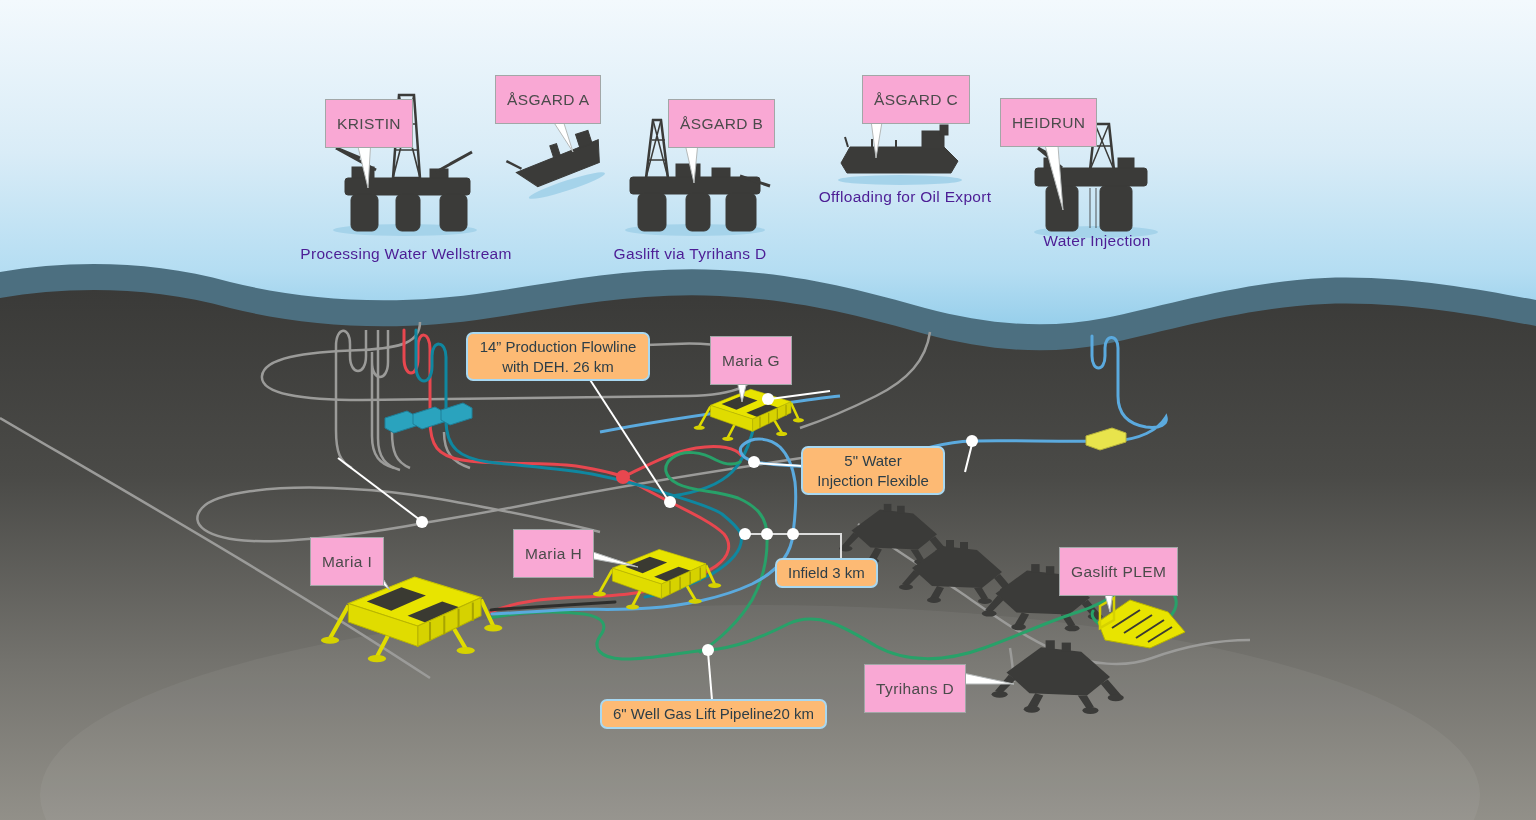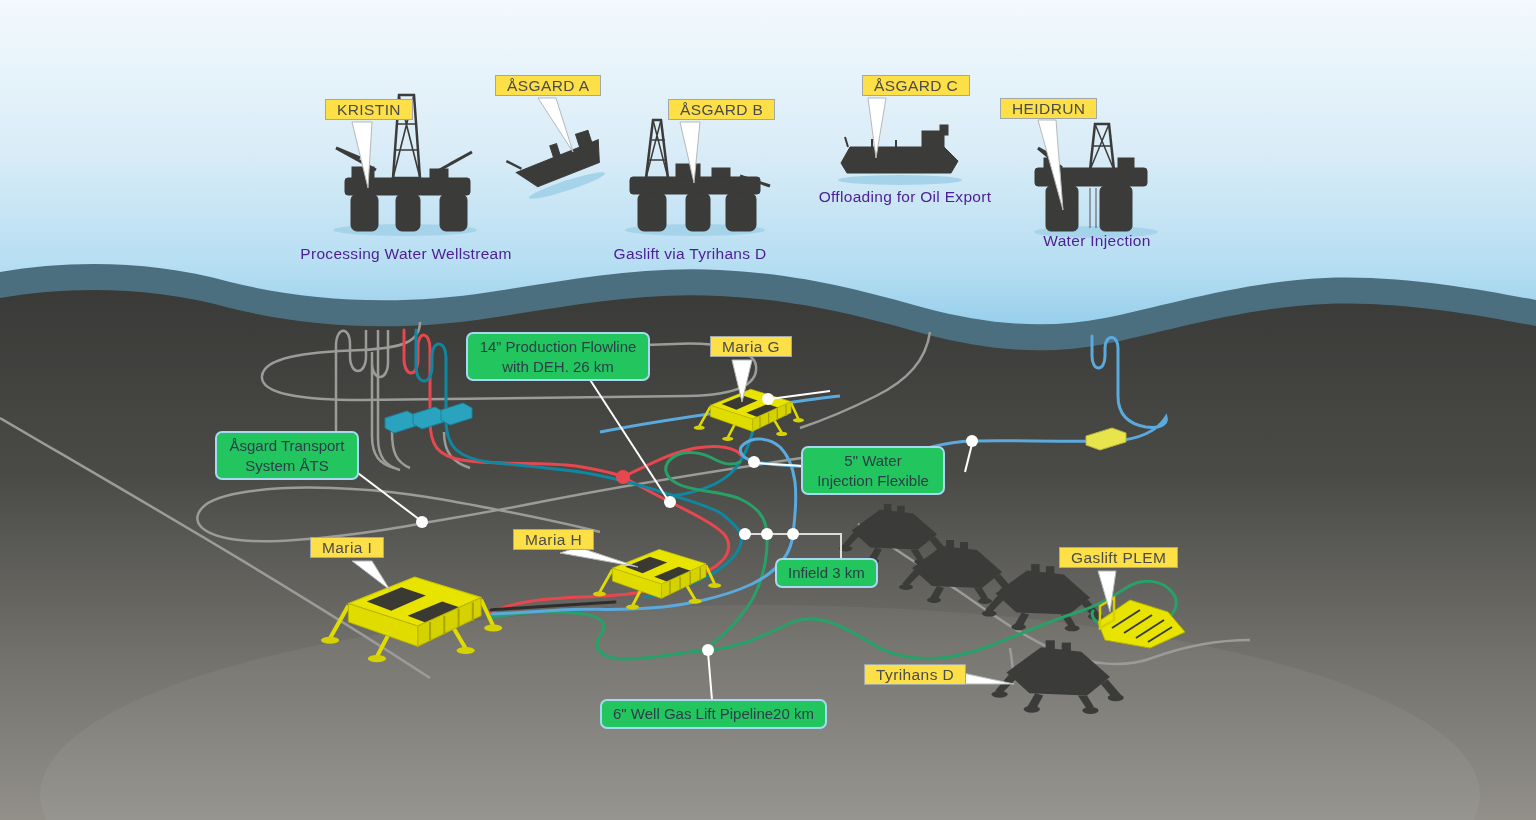--- a/index.html
+++ b/index.html
@@ -1,27 +1,27 @@
 <!DOCTYPE html>
 <html><head>
 <meta charset="utf-8">
 <style>
   html,body{margin:0;padding:0;background:#fff;}
   .stage{position:relative;width:1536px;height:820px;overflow:hidden;
          font-family:"Liberation Sans","DejaVu Sans",sans-serif;}
   .stage svg{position:absolute;left:0;top:0;}
   
-  .callout{position:absolute;background:#fde047;border:1.5px solid #a2a7a7;
+  .callout{position:absolute;background:#f9a8d4;border:1.5px solid #a2a7a7;
            color:#4b4b4b;font-size:15.5px;letter-spacing:.4px;line-height:1.1;
-           padding:1px 11px;white-space:nowrap;}
+           padding:15px 11px;white-space:nowrap;}
   
   .caption{position:absolute;transform:translateX(-50%);color:#4c1d95;
            font-size:15.5px;letter-spacing:.3px;white-space:nowrap;}
   
-  .plabel{position:absolute;background:#22c55e;border:2px solid #a8d8f2;
+  .plabel{position:absolute;background:#fdba74;border:2px solid #a8d8f2;
           border-radius:7px;color:#2d3e48;font-size:15px;line-height:1.3;
           padding:3px 11px;white-space:nowrap;}
   .plabel.multi{white-space:pre-line;text-align:center;}
 </style>
 </head>
 <body>
 
 <div class="stage">
 
 <svg width="1536" height="820" viewBox="0 0 1536 820">
@@ -286,18 +286,16 @@
 <div class="callout" style="left:710px;top:336px">Maria G</div>
 <div class="callout" style="left:310px;top:537px">Maria I</div>
 <div class="callout" style="left:513px;top:529px">Maria H</div>
 <div class="callout" style="left:1059px;top:547px">Gaslift PLEM</div>
 <div class="callout" style="left:864px;top:664px">Tyrihans D</div>
 
 <div class="plabel multi" style="left:466px;top:332px;width:158px">14” Production Flowline
 with DEH. 26 km</div>
 <div class="plabel multi" style="left:801px;top:446px;width:118px">5" Water
 Injection Flexible</div>
-<div class="plabel multi" style="left:215px;top:431px;width:118px">Åsgard Transport
-System ÅTS</div>
 <div class="plabel" style="left:775px;top:558px">Infield 3 km</div>
 <div class="plabel" style="left:600px;top:699px">6" Well Gas Lift Pipeline20 km</div>
 
 </div>
 
 </body></html>

